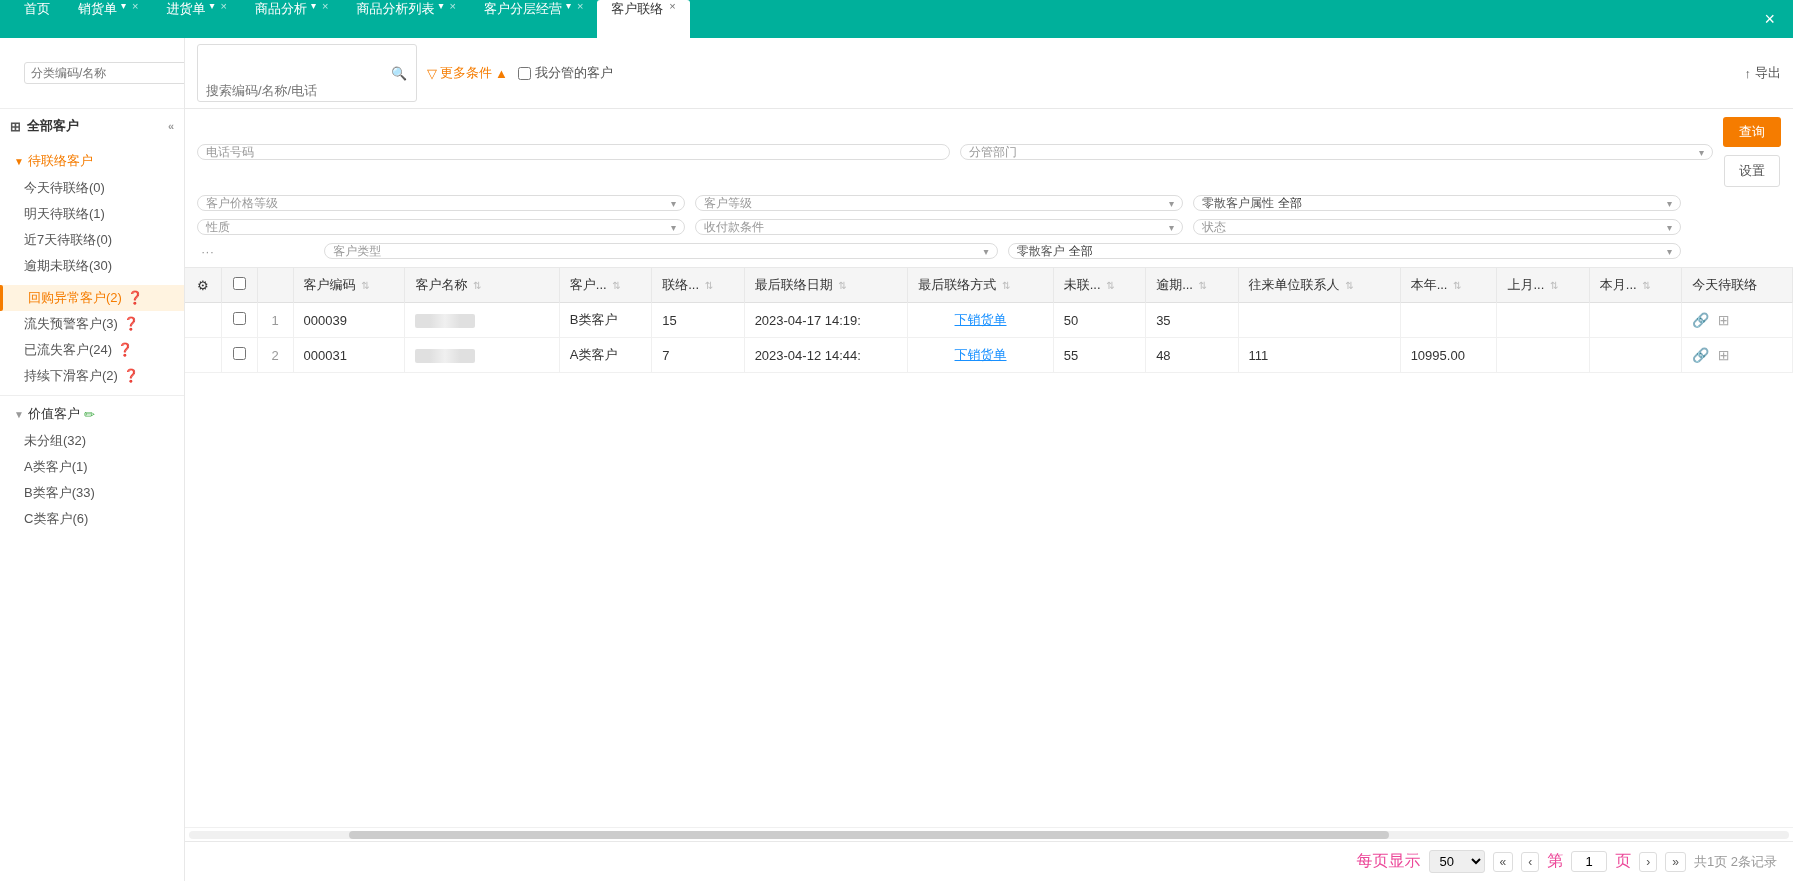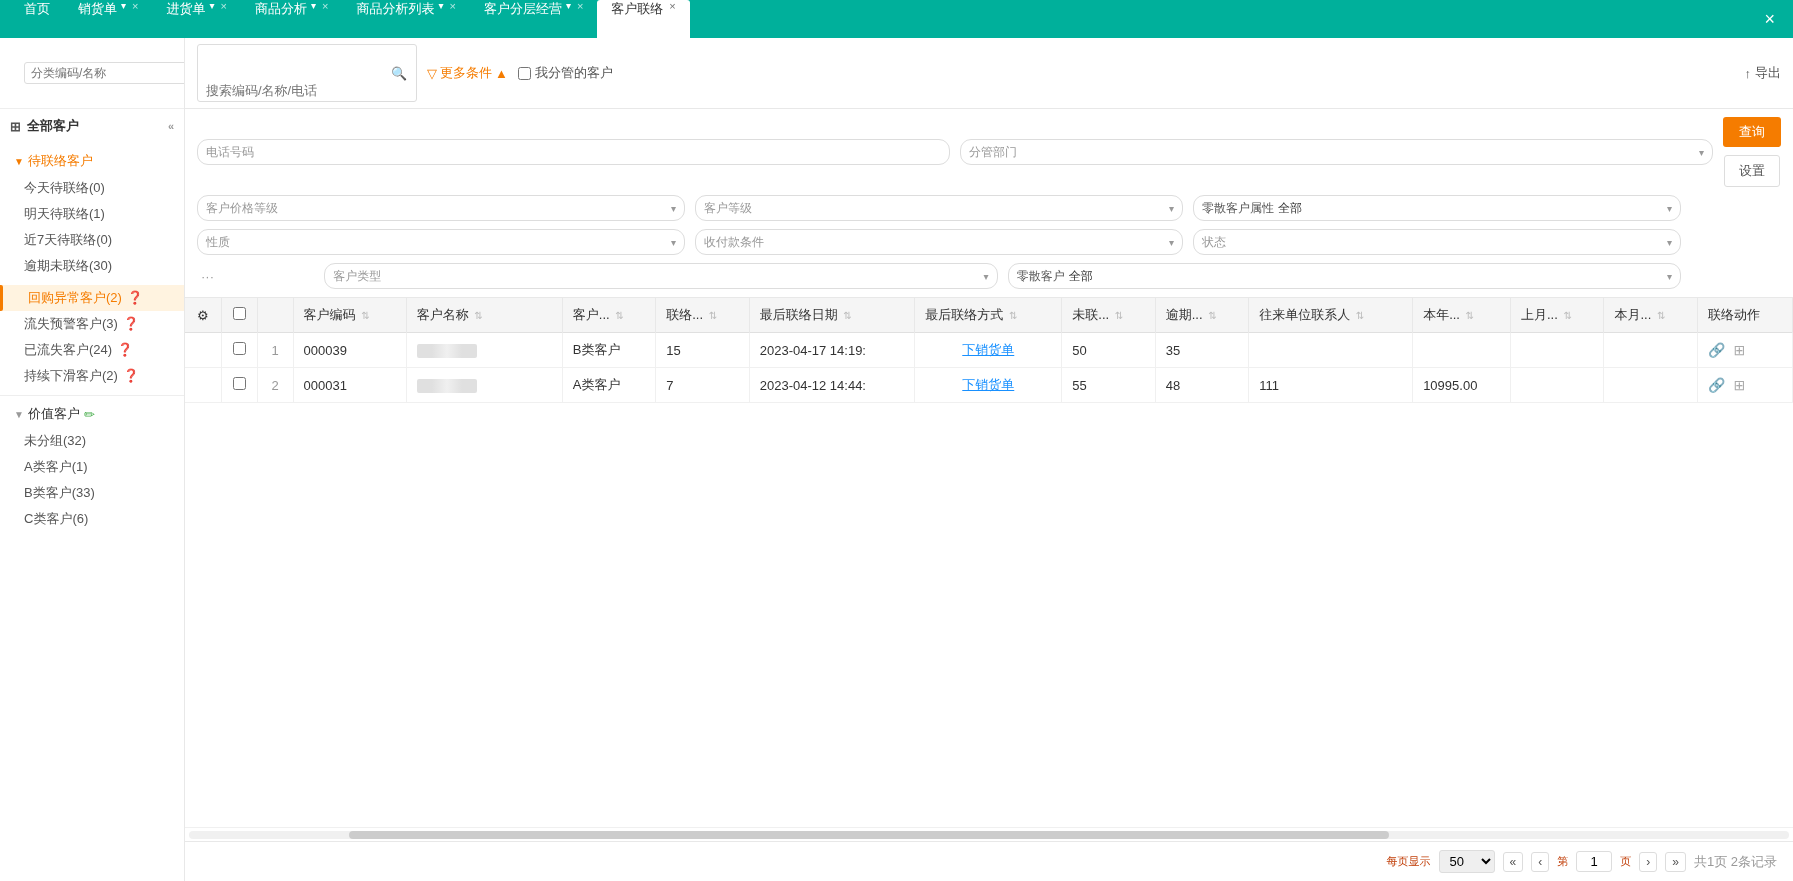--- a/index.html
+++ b/index.html
@@ -99,21 +99,21 @@
     
     .advanced-filter {
       background: #fff; border-bottom: 1px solid #e8e8e8; padding: 0 12px 8px;
     }
     .filter-row {
       display: flex; align-items: center; gap: 10px; margin-top: 8px;
     }
     .filter-field {
       display: flex; align-items: center; flex: 1; min-width: 0;
       border: 1px solid #ddd; border-radius: 11px; padding: 4px 8px;
-      background: #fff; cursor: pointer; gap: 4px; height: 26px;
+      background: #fff; cursor: pointer; gap: 4px; height: 16px;
     }
     .filter-field .label { color: #999; font-size: 12px; white-space: nowrap; }
     .filter-field .value { flex: 1; color: #333; font-size: 12px; }
     .filter-field .arrow { color: #999; font-size: 10px; margin-left: auto; }
     .action-btn-query {
       background: #f57c00; color: #fff; border: none; border-radius: 3px;
       padding: 6px 16px; cursor: pointer; font-size: 13px; white-space: nowrap;
     }
     .action-btn-settings {
       background: #fff; color: #555; border: 1px solid #ddd; border-radius: 3px;
@@ -139,21 +139,21 @@
     .settings-th { width: 36px; text-align: center; }
 
     .action-icons { display: flex; gap: 8px; }
     .action-icon { color: #aaa; cursor: pointer; font-size: 14px; }
 
     
     .pagination {
       background: #fff; border-top: 1px solid #e8e8e8; padding: 8px 16px;
       display: flex; align-items: center; justify-content: flex-end; gap: 8px; flex-shrink: 0;
     }
-    .pagination .page-label { color: #c2410c; font-size: 11px; }
+    .pagination .page-label { color: #ec4899; font-size: 16px; }
     .page-size-select {
       border: 1px solid #ddd; border-radius: 3px; padding: 2px 6px;
       font-size: 13px; cursor: pointer;
     }
     .page-btn {
       border: 1px solid #ddd; background: #fff; border-radius: 3px;
       padding: 2px 6px; cursor: pointer; font-size: 12px; color: #555;
     }
     .page-input { width: 36px; border: 1px solid #ddd; border-radius: 3px; text-align: center; padding: 2px 4px; font-size: 13px; }
     .page-total { color: #999; font-size: 13px; }
@@ -440,21 +440,21 @@
             </th>
             <th>
               <span>上月...</span>
               <span class="sort-icon">⇅</span>
             </th>
             <th>
               <span>本月...</span>
               <span class="sort-icon">⇅</span>
             </th>
             <th>
-              <span>联络动作</span>
+              <span>今天待联络</span>
             </th>
           </tr>
         </thead>
         <tbody>
           <tr>
             <td></td>
             <td class="checkbox-td">
               <input type="checkbox" style="">
             </td>
             <td class="num-td">1</td>

